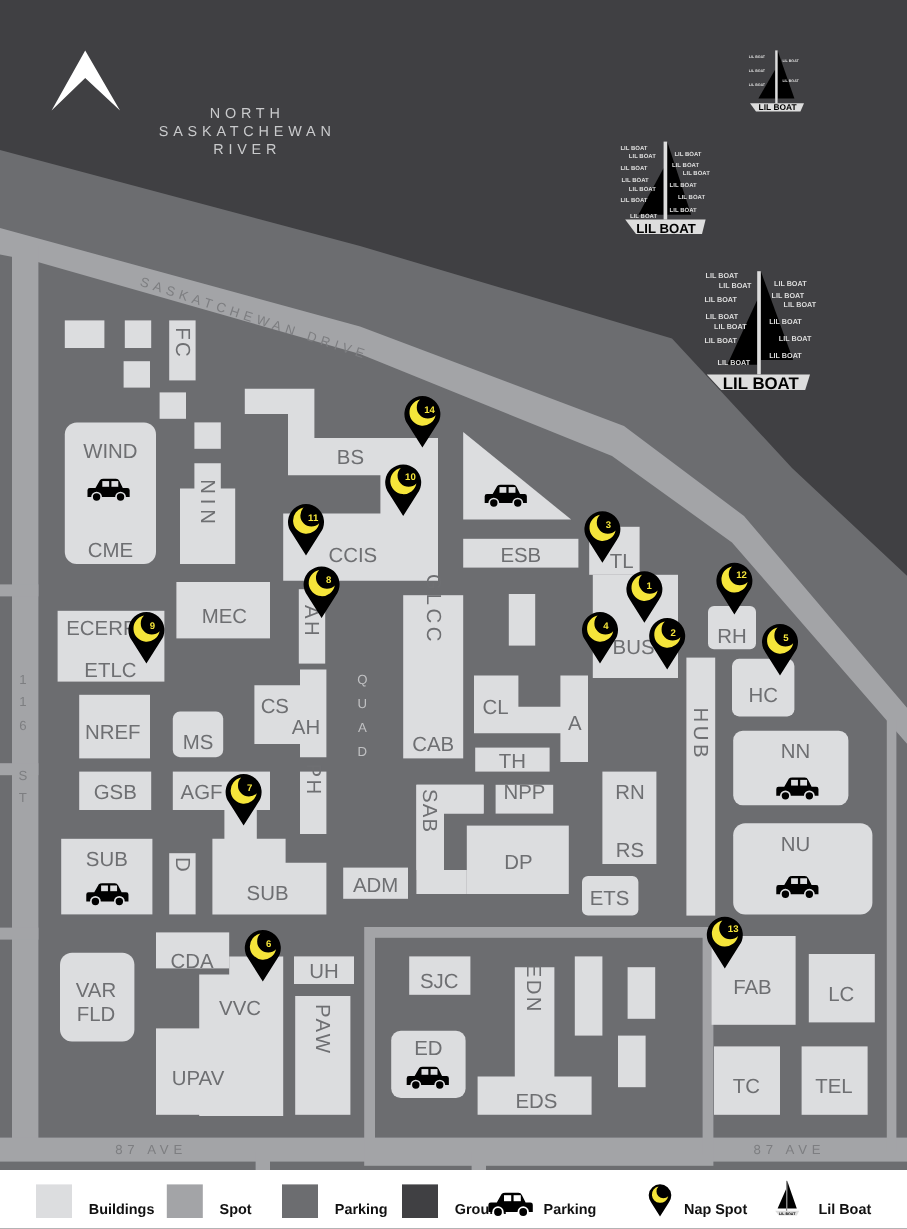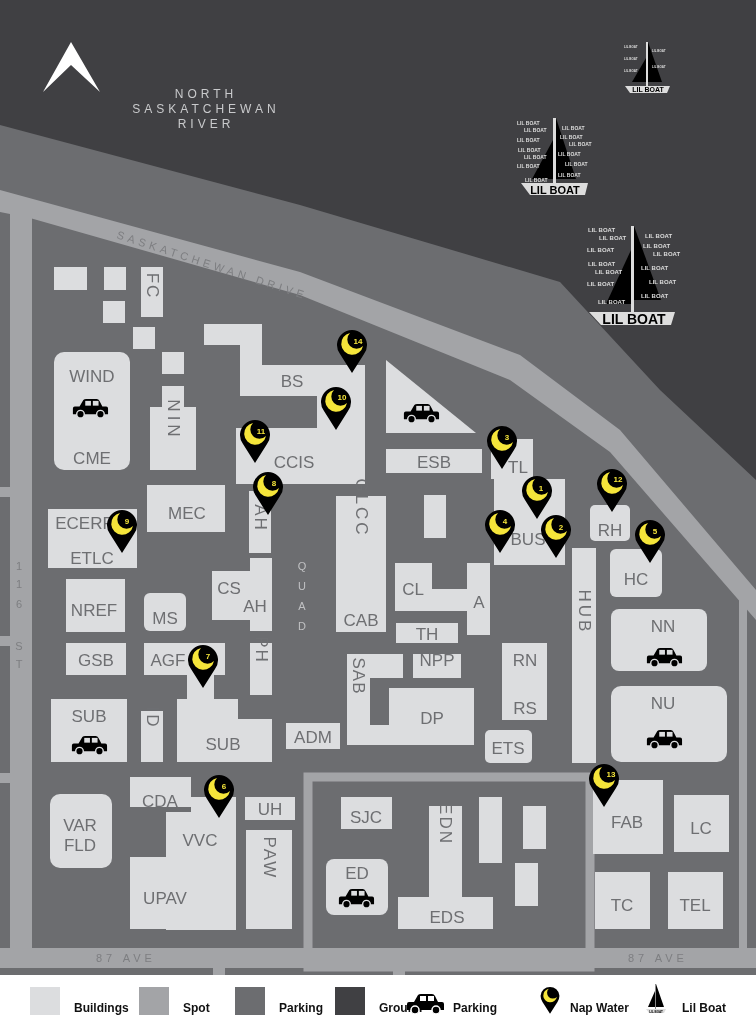--- a/index.html
+++ b/index.html
@@ -332,21 +332,21 @@
       <circle cx="10" cy="17" r="4" fill="#000" stroke="#fff" stroke-width="1.5"></circle>
       <circle cx="31" cy="17" r="4" fill="#000" stroke="#fff" stroke-width="1.5"></circle>
     </svg>
     <span class="leg-label" style="margin-left:8px">Parking</span>
   </div>
   <div class="leg-item" style="left:540px">
     <svg width="20" height="30" viewBox="0 0 32 46">
       <path d="M16 45 L4 26 A15 15 0 1 1 28 26 Z" fill="#000"></path>
       <path d="M14 5 A11 11 0 1 0 27 18 A8 8 0 1 1 14 5 Z" fill="#f5e53a"></path>
     </svg>
-    <span class="leg-label" style="margin-left:10px">Nap Water</span>
+    <span class="leg-label" style="margin-left:10px">Nap Spot</span>
   </div>
   <div class="leg-item" style="left:644px">
     <svg width="24" height="32" viewBox="0 0 24 32">
       <polygon points="12,1 20,24 12,24" fill="#000"></polygon>
       <polygon points="11,8 11,24 4,24" fill="#000"></polygon>
       <rect x="11" y="1" width="1" height="26" fill="#888"></rect>
       <path d="M2,26 L22,26 L20,30 L5,30 Z" fill="#ddd"></path>
       <text x="12" y="29.5" font-size="3" text-anchor="middle" class="boat-txt">LIL BOAT</text>
     </svg>
     <span class="leg-label">Lil Boat</span>

